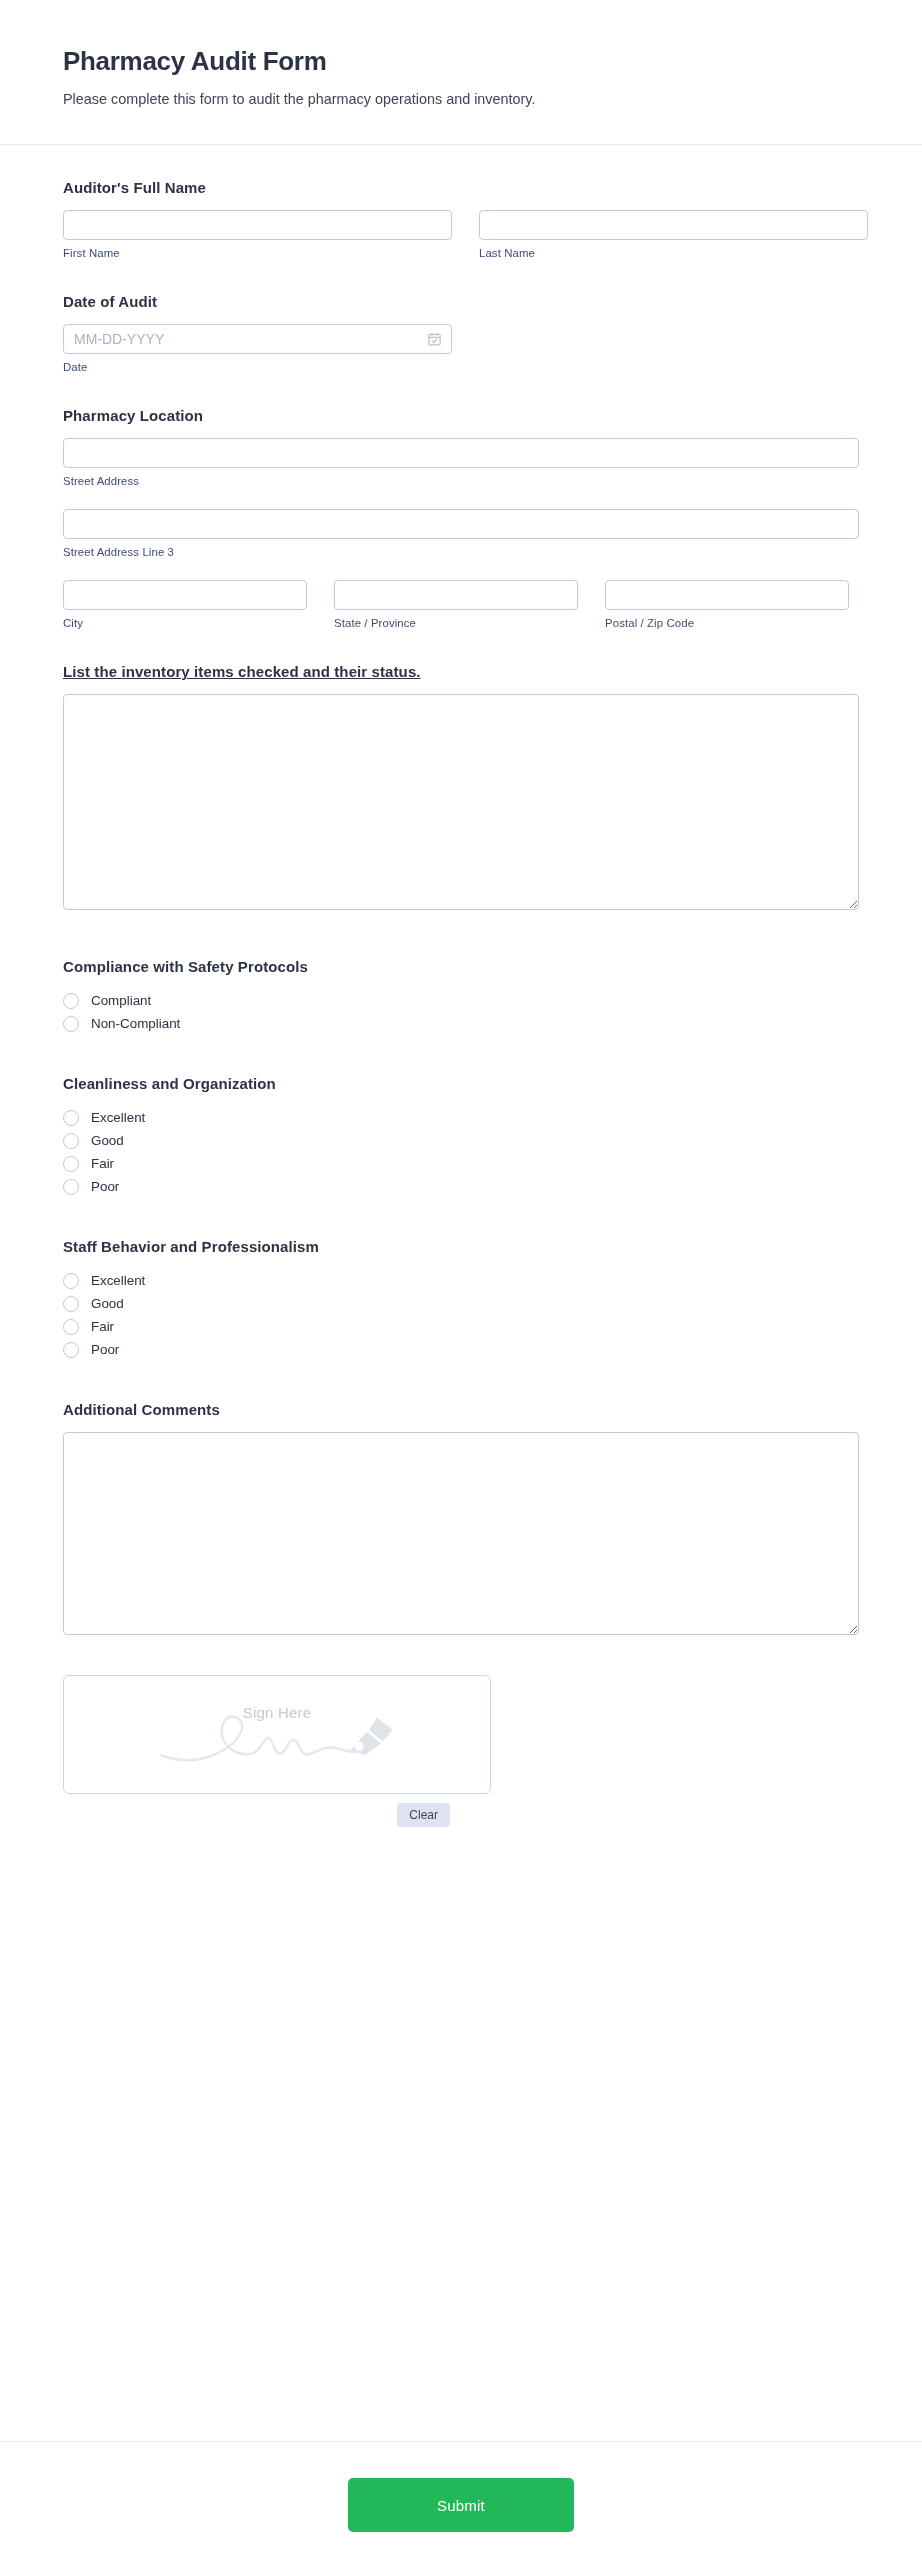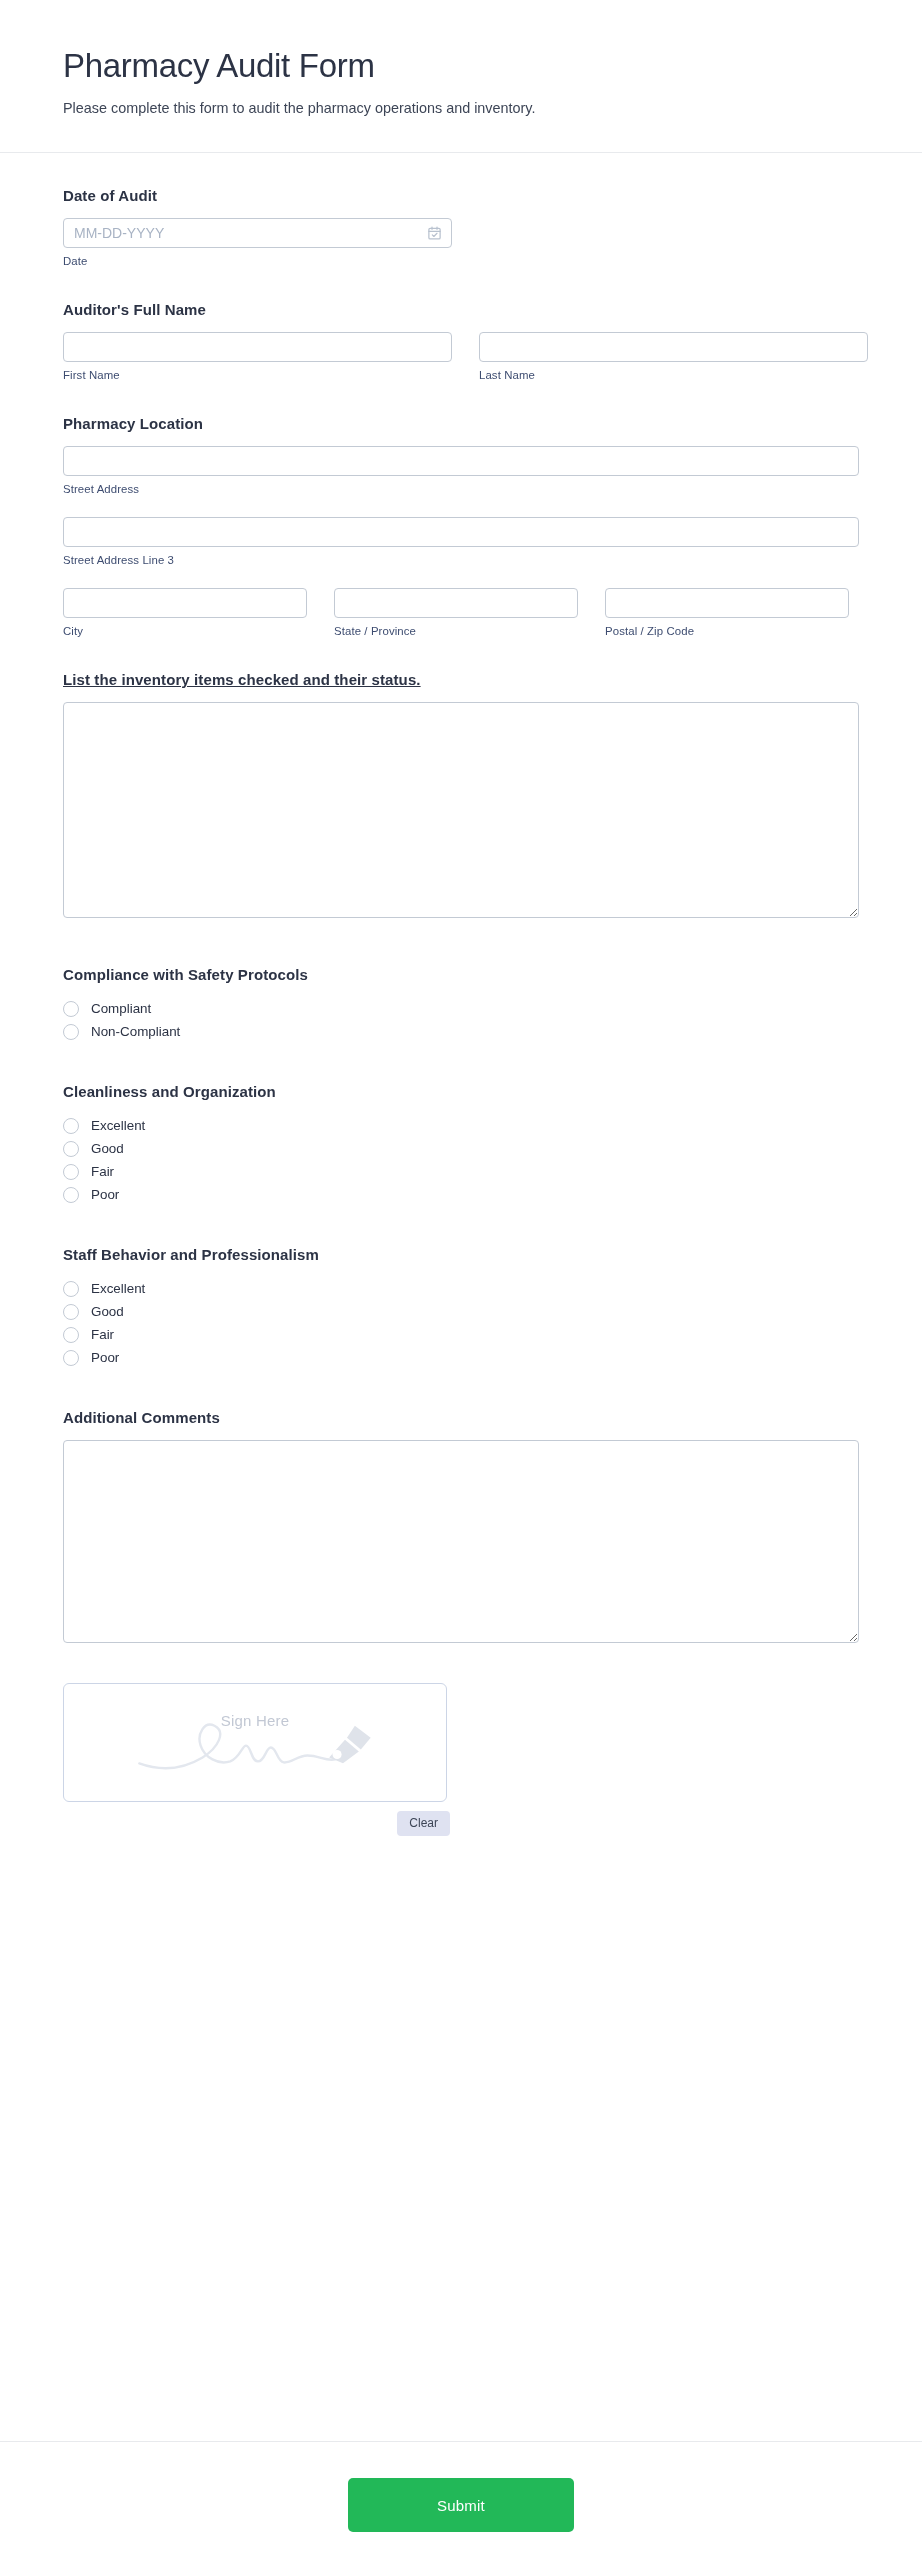--- a/index.html
+++ b/index.html
@@ -25,23 +25,23 @@
     flex-direction: column;
   }
 
   
   .form-header {
     padding: 46px 63px 34px 63px;
     border-bottom: 1px solid #e8eaed;
   }
   .form-title {
     margin: 0;
-    font-size: 33px;
+    font-size: 26px;
     line-height: 1.2;
-    font-weight: normal;
+    font-weight: bold;
     letter-spacing: -0.3px;
     color: #2c3345;
   }
   .form-subtitle {
     margin: 12px 0 0 0;
     font-size: 14.4px;
     line-height: 1.45;
     color: #3d4556;
     font-weight: normal;
   }
@@ -148,21 +148,21 @@
     margin-right: 12px;
   }
   .radio-text {
     font-size: 13.4px;
     color: #2c3345;
     line-height: 1;
   }
 
   
   .sig-pad {
-    width: 384px;
+    width: 428px;
     height: 119px;
     border: 1px solid #ccd5e6;
     border-radius: 6px;
     background: #ffffff;
     position: relative;
     overflow: hidden;
   }
   .sig-inner {
     position: absolute;
     inset: 0;
@@ -224,53 +224,53 @@
 <body>
 
 <div class="form-page">
 
   <div class="form-header">
     <h1 class="form-title">Pharmacy Audit Form</h1>
     <p class="form-subtitle">Please complete this form to audit the pharmacy operations and inventory.</p>
   </div>
 
   <div class="form-body">
+
+    <div class="field-block">
+      <span class="field-label">Auditor's Full Name</span>
+      <div class="row">
+        <div class="col-half">
+          <input class="input-box" type="text" value="" style="">
+          <span class="sub-label">First Name</span>
+        </div>
+        <div class="col-half">
+          <input class="input-box" type="text" value="" style="">
+          <span class="sub-label">Last Name</span>
+        </div>
+      </div>
+    </div>
 
     <div class="field-block">
       <span class="field-label">Date of Audit</span>
       <div class="date-wrap">
         <input class="input-box" type="text" placeholder="MM-DD-YYYY" style="">
         <span class="cal-icon">
           <svg viewBox="0 0 24 24" width="15" height="15" fill="none" stroke="currentColor" stroke-width="2" stroke-linecap="round" stroke-linejoin="round">
             <rect x="3" y="4.5" width="18" height="17" rx="2"></rect>
             <line x1="3" y1="9.5" x2="21" y2="9.5"></line>
             <line x1="8" y1="2.5" x2="8" y2="6"></line>
             <line x1="16" y1="2.5" x2="16" y2="6"></line>
             <polyline points="8.5,15 11,17.5 16,12.5"></polyline>
           </svg>
         </span>
       </div>
       <span class="sub-label">Date</span>
     </div>
 
     <div class="field-block">
-      <span class="field-label">Auditor's Full Name</span>
-      <div class="row">
-        <div class="col-half">
-          <input class="input-box" type="text" value="" style="">
-          <span class="sub-label">First Name</span>
-        </div>
-        <div class="col-half">
-          <input class="input-box" type="text" value="" style="">
-          <span class="sub-label">Last Name</span>
-        </div>
-      </div>
-    </div>
-
-    <div class="field-block">
       <span class="field-label">Pharmacy Location</span>
 
       <div style="margin-bottom:22px;">
         <input class="input-box" type="text" value="" style="">
         <span class="sub-label">Street Address</span>
       </div>
 
       <div style="margin-bottom:22px;">
         <input class="input-box" type="text" value="" style="">
         <span class="sub-label">Street Address Line 3</span>

